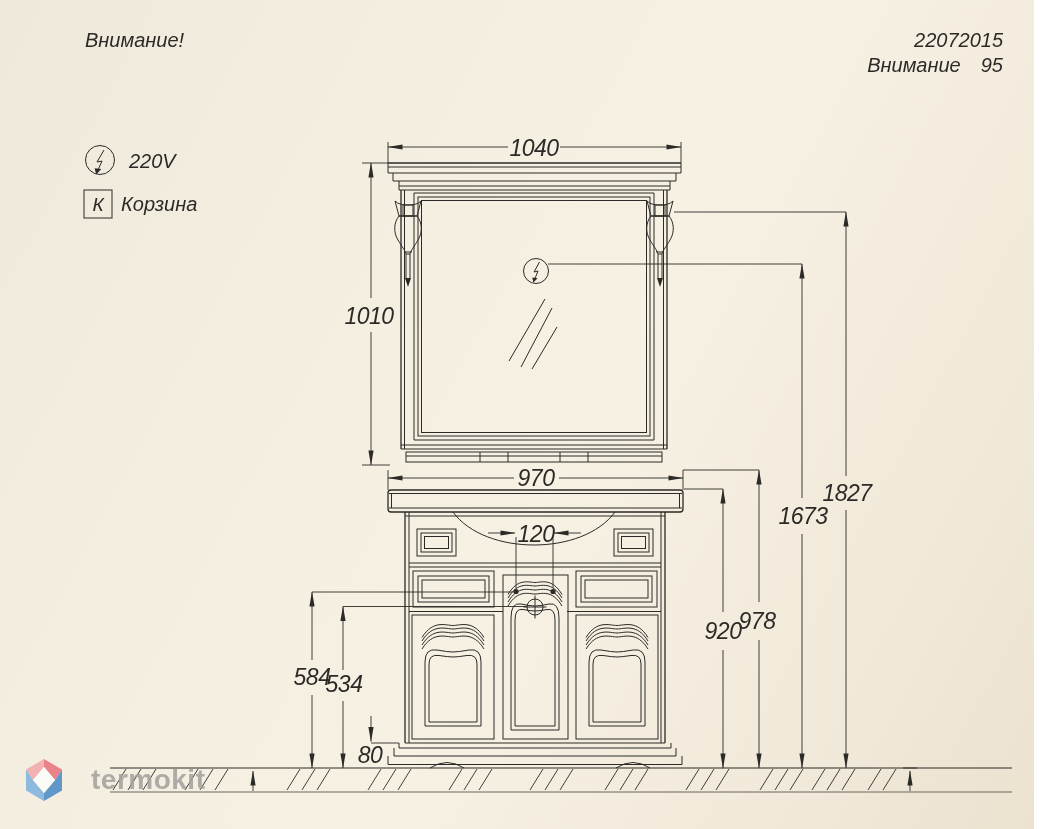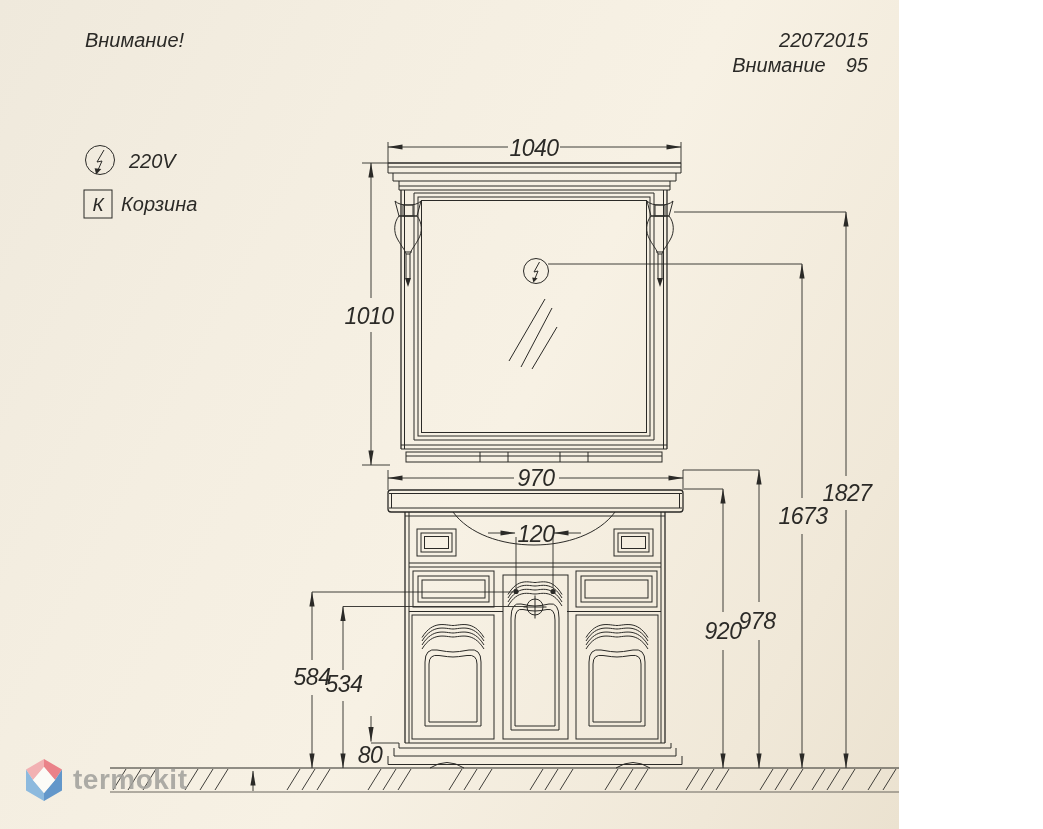--- a/index.html
+++ b/index.html
@@ -1,32 +1,32 @@
 <!DOCTYPE html>
 <html><head>
 <meta charset="utf-8">
 <style>
   html,body { margin:0; padding:0; }
   .page {
-    position:relative; width:899px; height:829px; overflow:hidden;
+    position:relative; width:1034px; height:829px; overflow:hidden;
     background: linear-gradient(118deg, #efe9dc 0%, #f4eee1 30%, #f7f1e4 55%, #f0e8d8 85%, #ebe2d0 100%);
     font-family:"Liberation Sans", sans-serif; color:#2b2a27;
   }
   .warning { position:absolute; left:85px; top:28px; font-style:italic; font-size:20px; line-height:24px; }
   .docblock { position:absolute; right:31px; top:28px; font-style:italic; font-size:20px; line-height:25px; text-align:right; }
   .docblock .size { display:inline-block; margin-left:20px;text-align:center; }
   svg.drawing { position:absolute; left:0; top:0; }
   .ln   { stroke:#2b2a27; stroke-width:1; fill:none; }
   .lnT  { stroke:#2b2a27; stroke-width:1.3; fill:none; }
   .dim  { stroke:#2b2a27; stroke-width:0.9; fill:none; }
   .gnd2 { stroke:#6b675f; stroke-width:1; fill:none; }
   text.dimlbl { font-family:"Liberation Sans",sans-serif; font-size:23px; font-style:italic; fill:#2b2a27; text-anchor:middle; letter-spacing:-0.5px; }
   text.leglbl { font-family:"Liberation Sans",sans-serif; font-size:20px; font-style:italic; fill:#2b2a27; }
   text.legsym { font-family:"Liberation Sans",sans-serif; font-size:19px; font-style:italic; fill:#2b2a27; text-anchor:middle; }
-  .logo { position:absolute; left:22px; top:757px; display:flex; align-items:center; gap:7px; opacity:0.88; }
+  .logo { position:absolute; left:22px; top:757px; display:flex; align-items:center; gap:25px; opacity:0.88; }
   .logo .brand { font-size:28px; font-weight:bold; color:#a3a29d; letter-spacing:0.5px; }
 </style>
 </head>
 <body>
 
 <div class="page">
 
   <div class="warning">
     <div>Внимание!</div>
   </div>

